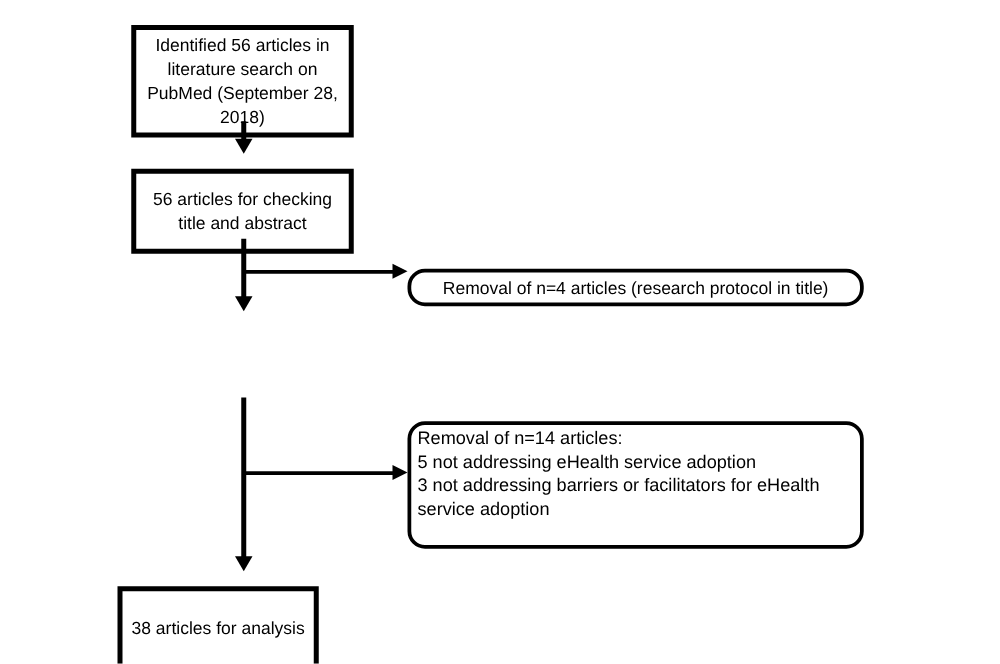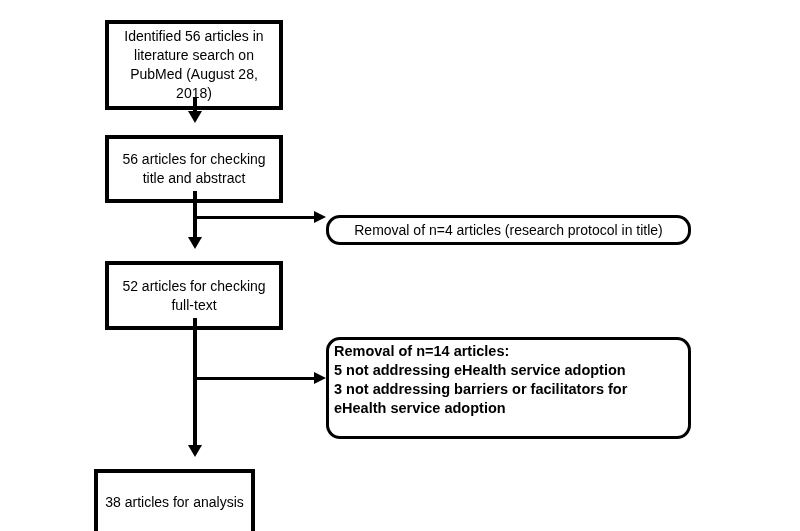--- a/index.html
+++ b/index.html
@@ -41,21 +41,20 @@
   .sidebox-multiline {
     justify-content: flex-start;
     align-items: flex-start;
     text-align: left;
     padding: 2px 5px;
     font-size: 14.5px;
     line-height: 19px;
   }
   .sidebox-multiline .wrapline {
     white-space: normal;
-    font-weight: bold;
   }
   .vline {
     position: absolute;
     width: 4px;
     background: #000000;
   }
   .hline {
     position: absolute;
     height: 3px;
     background: #000000;
@@ -78,21 +77,21 @@
   }
 </style>
 </head>
 <body>
 
 <div class="canvas">
 
   <div class="box" style="left:105px; top:8px; width:178px; height:90px;">
     <div class="tline">Identified 56 articles in</div>
     <div class="tline">literature search on</div>
-    <div class="tline">PubMed (August 28,</div>
+    <div class="tline">PubMed (September 28,</div>
     <div class="tline">2018)</div>
   </div>
 
   <div class="vline" style="left:193px; top:97px; height:15px;"></div>
   <div class="arrow-down" style="left:188px; top:111px;"></div>
 
   <div class="box" style="left:105px; top:123px; width:178px; height:68px;align-items:center;">
     <div class="tline">56 articles for checking</div>
     <div class="tline">title and abstract</div>
   </div>
@@ -100,24 +99,20 @@
   <div class="vline" style="left:193px; top:191px; height:47px;"></div>
   <div class="arrow-down" style="left:188px; top:237px;"></div>
 
   <div class="hline" style="left:195px; top:216px; width:120px;"></div>
   <div class="arrow-right" style="left:314px; top:211px;"></div>
 
   <div class="box sidebox" style="left:326px; top:203px; width:365px; height:30px;">
     <div class="tline">Removal of n=4 articles (research protocol in title)</div>
   </div>
 
-  <div class="box" style="left:105px; top:249px; width:178px; height:69px;">
-    <div class="tline">52 articles for checking</div>
-    <div class="tline">full-text</div>
-  </div>
 
   <div class="vline" style="left:193px; top:318px; height:128px;"></div>
   <div class="arrow-down" style="left:188px; top:445px;"></div>
 
   <div class="hline" style="left:195px; top:377px; width:120px;"></div>
   <div class="arrow-right" style="left:314px; top:372px;"></div>
 
   <div class="box sidebox sidebox-multiline" style="left:326px; top:325px; width:365px; height:102px;">
     <div class="wrapline">Removal of n=14 articles:</div>
     <div class="wrapline">5 not addressing eHealth service adoption</div>

